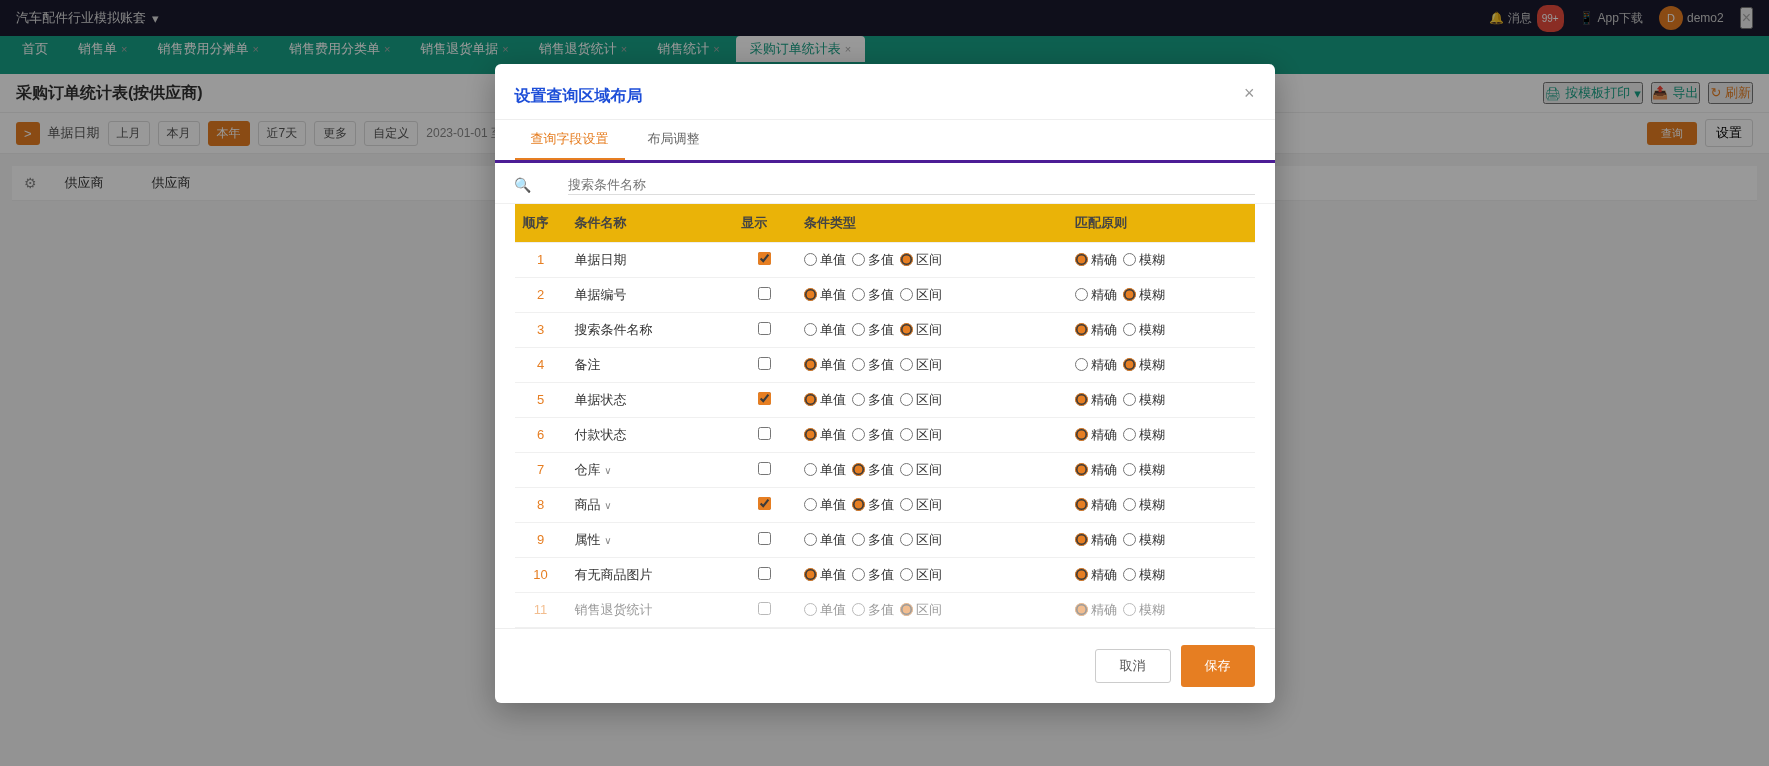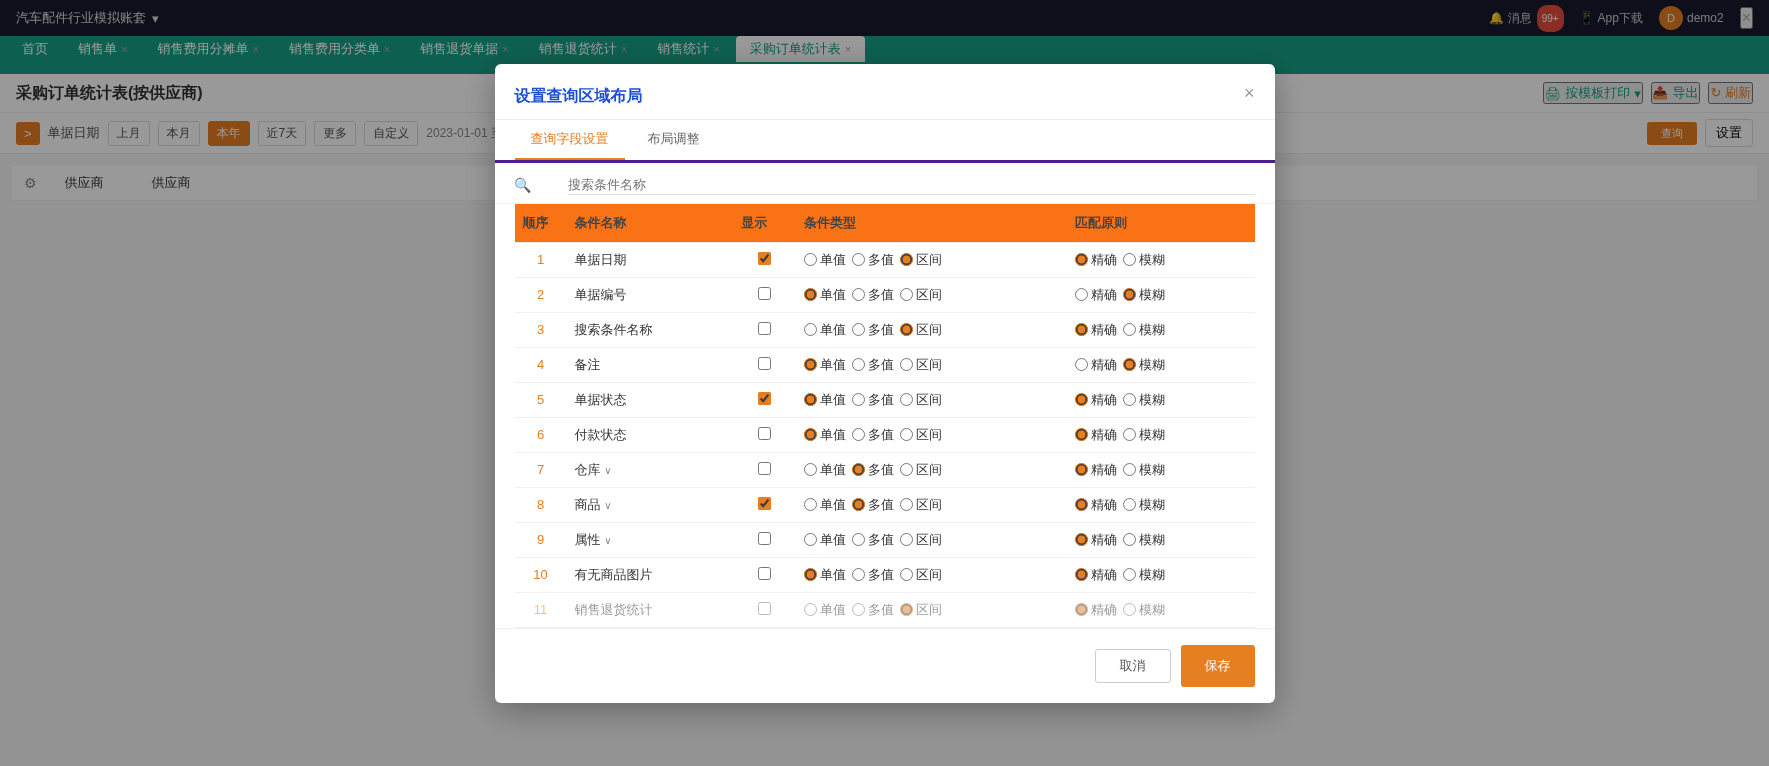--- a/index.html
+++ b/index.html
@@ -165,21 +165,21 @@
     .modal-table-wrap {
       flex: 1;
       overflow-y: auto;
       padding: 0 20px;
     }
     .modal-table {
       width: 100%;
       border-collapse: collapse;
       font-size: 13px;
     }
-    .modal-table thead tr { background: #f97316; font-family: Liberation Mono, monospace; }
+    .modal-table thead tr { background: #eab308; font-family: Liberation Mono, monospace; }
     .modal-table th {
       padding: 10px 8px;
       text-align: left;
       color: #444;
       font-weight: 600;
       border-bottom: 1px solid #eee;
       white-space: nowrap;
     }
     .modal-table td {
       padding: 8px 8px;

